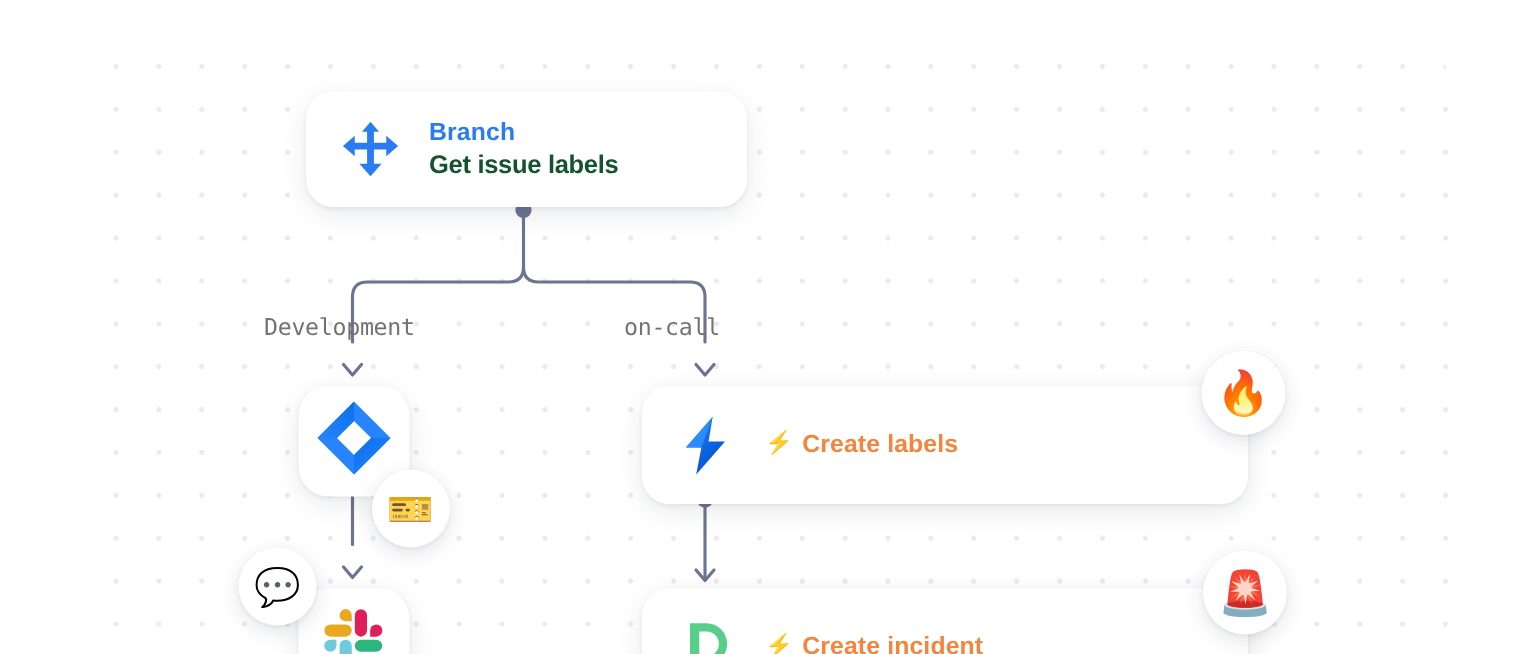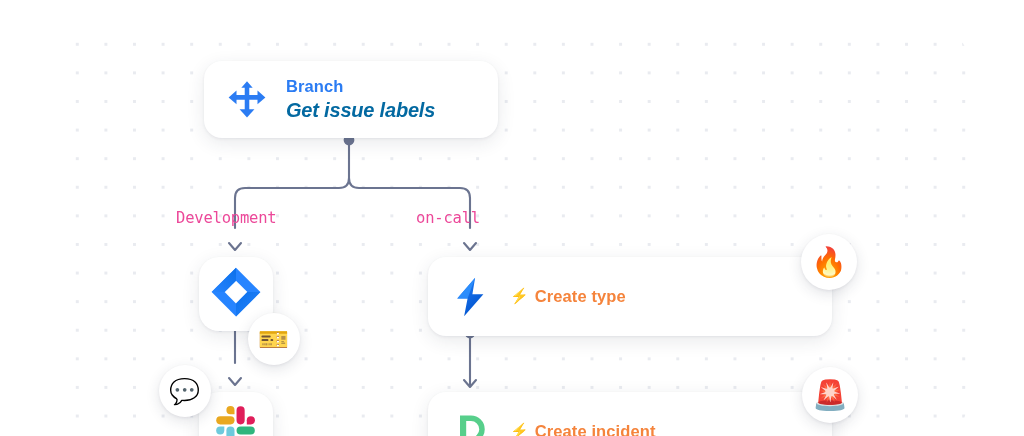--- a/index.html
+++ b/index.html
@@ -68,27 +68,26 @@
     font-weight: bold;
     line-height: 1.25;
     letter-spacing: .1px;
     display: flex;
     align-items: center;
     gap: 6px;
   }
   .kicker-blue { color: #2b7cf3; }
   .kicker-orange { color: #f5843c; }
   .card-title {
-    font-size: 20px;
+    font-size: 17px;
     font-weight: bold;
-    color: #0369a1;
+    color: #14532d;
     line-height: 1.3;
     letter-spacing: -.2px;
     white-space: nowrap;
-    font-style: italic;
   }
   .bolt-mini { font-size: 15px; line-height: 1; transform: translateY(-1px); }
 
   
   #node-branch { left: 204px; top: 61px; width: 294px; height: 77px; }
   #node-create-issue { left: 428px; top: 257px; width: 404px; height: 79px; }
   #node-create-incident { left: 428px; top: 392px; width: 404px; height: 79px; }
 
   
   .tile {
@@ -103,21 +102,21 @@
     justify-content: center;
   }
   #node-jira-tile { left: 199px; top: 257px; }
   #node-slack-tile { left: 199px; top: 392px; }
 
   
   .branch-label {
     position: absolute;
     font-family: "DejaVu Sans Mono", "Liberation Mono", monospace;
     font-size: 15.5px;
-    color: #ec4899;
+    color: #737373;
     letter-spacing: -.2px;
     white-space: nowrap;
   }
   #label-development { left: 176px; top: 209px; }
   #label-oncall { left: 416px; top: 209px; }
 
   
   .badge {
     position: absolute;
     width: 56px;
@@ -241,21 +240,21 @@
             <stop offset="100%" stop-color="#0052cc"></stop>
           </linearGradient>
         </defs>
         <path d="M38 4 L12 34 L27 34 L22 60 L50 28 L34 28 Z" fill="url(#bg1)"></path>
         <path d="M27 34 L12 34 L38 4 Z" fill="#2e8ffd" opacity="0.92"></path>
       </svg>
     </div>
     <div class="card-text">
       <div class="card-kicker kicker-orange">
         <span class="bolt-mini">⚡</span>
-        <span>Create type</span>
+        <span>Create labels</span>
       </div>
     </div>
   </div>
 
   <div class="card" id="node-create-incident">
     <div class="card-icon">
       <svg width="44" height="44" viewBox="0 0 64 64" xmlns="http://www.w3.org/2000/svg">
         <path d="M16 8 H32 a20 20 0 0 1 0 40 H16 Z M25 16 V40 h7 a12 12 0 0 0 0 -24 Z" fill="#57cf8b"></path>
       </svg>
     </div>

